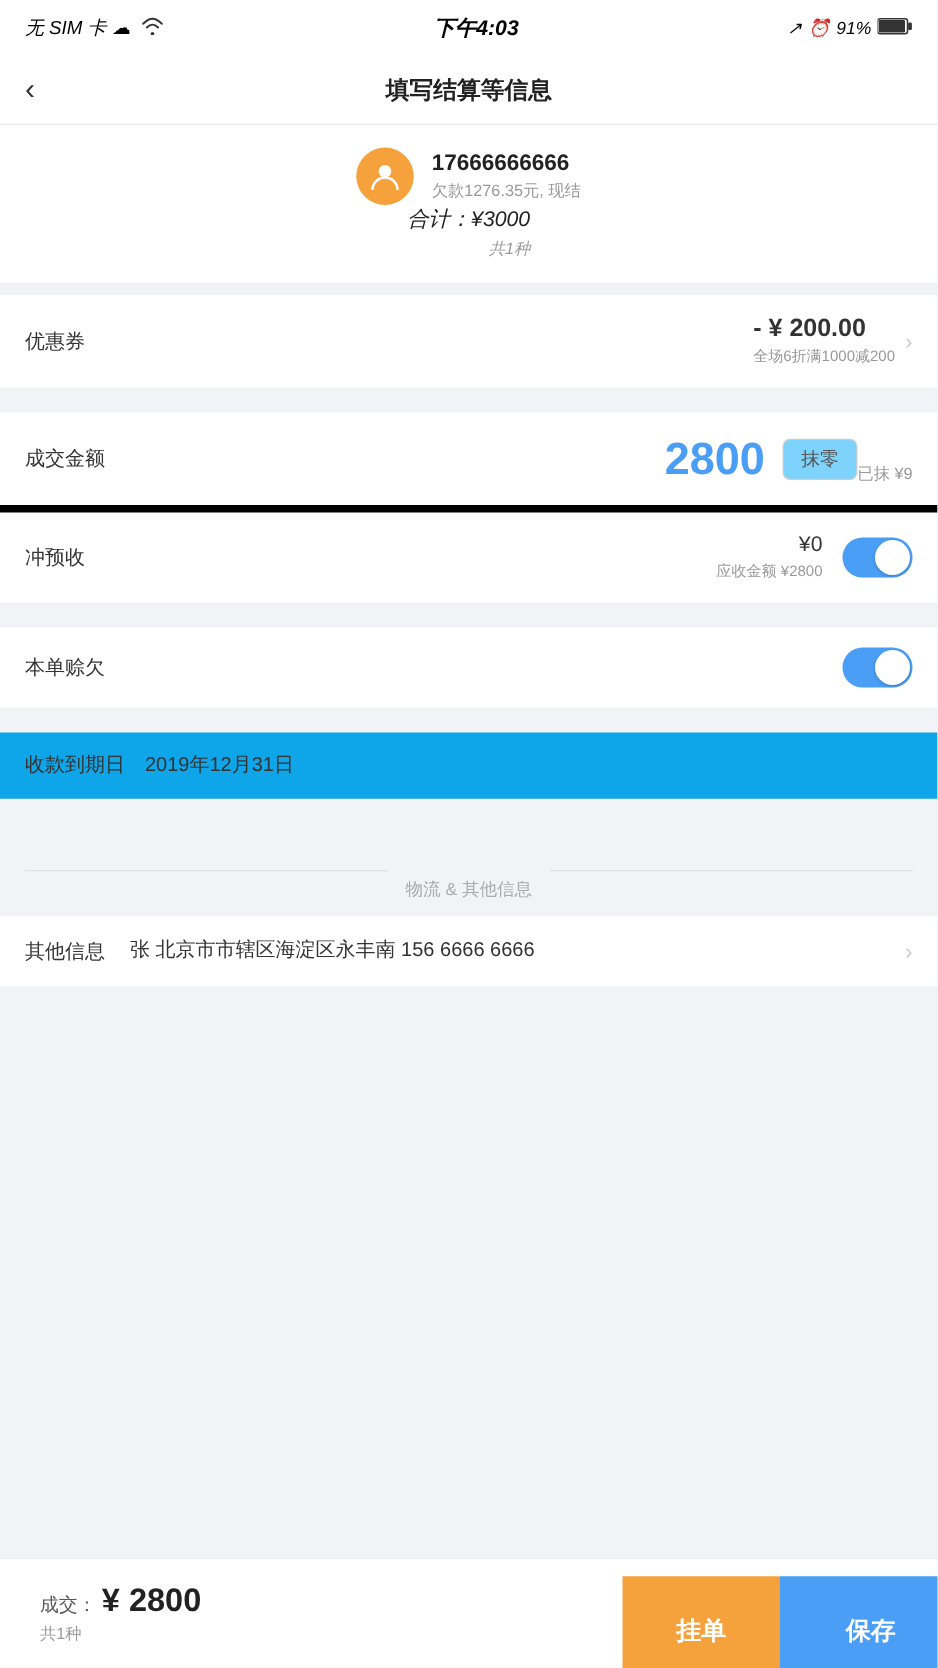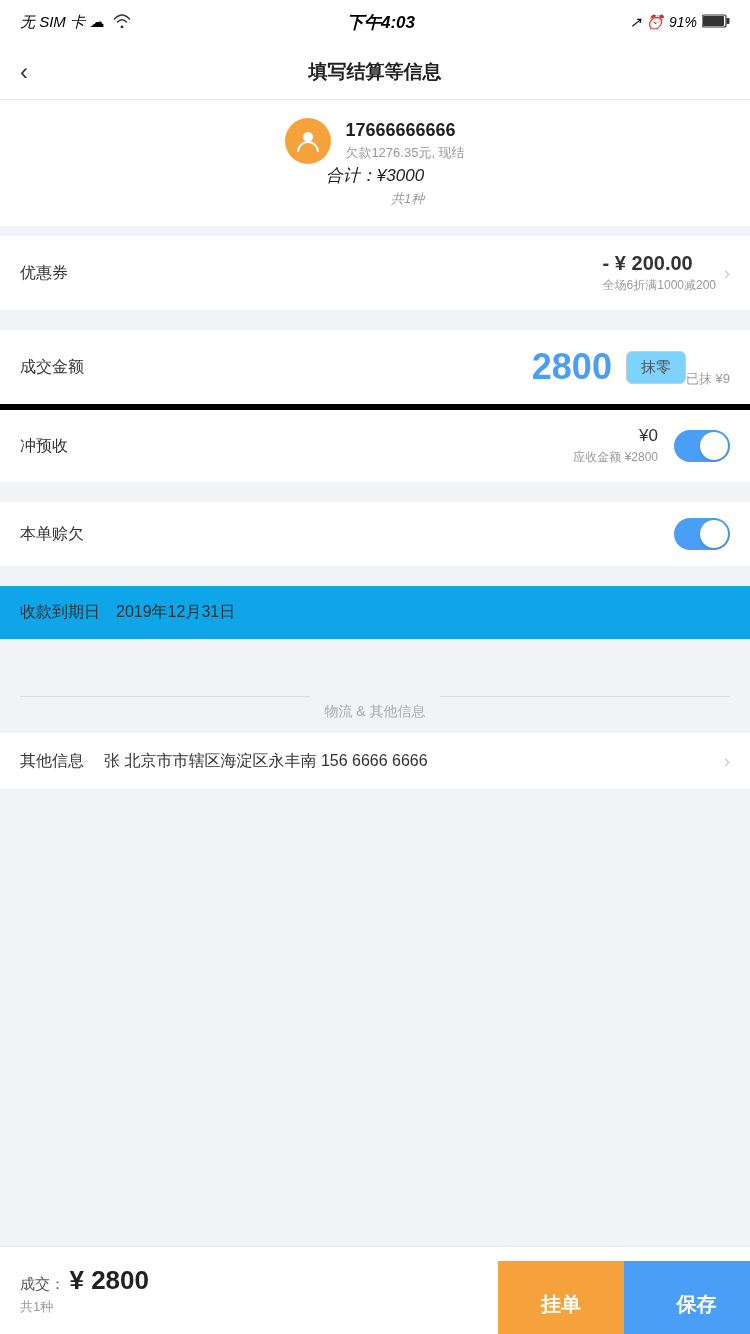--- a/index.html
+++ b/index.html
@@ -210,21 +210,21 @@
       left: 0;
       width: 750px;
       height: 88px;
       background: #fff;
       display: flex;
       align-items: center;
       border-top: 1px solid #e8e8e8;
     }
     .bottom-summary {
       flex: 1;
-      padding: 0 20px;
+      padding: 0 32px;
     }
     .bottom-trans { font-size: 15px; color: #555; }
     .bottom-amount { font-size: 26px; font-weight: 700; color: #222; }
     .bottom-count { font-size: 13px; color: #999; margin-top: 2px; }
     .bottom-btn {
       height: 88px;
       width: 126px;
       display: flex;
       align-items: center;
       justify-content: center;

